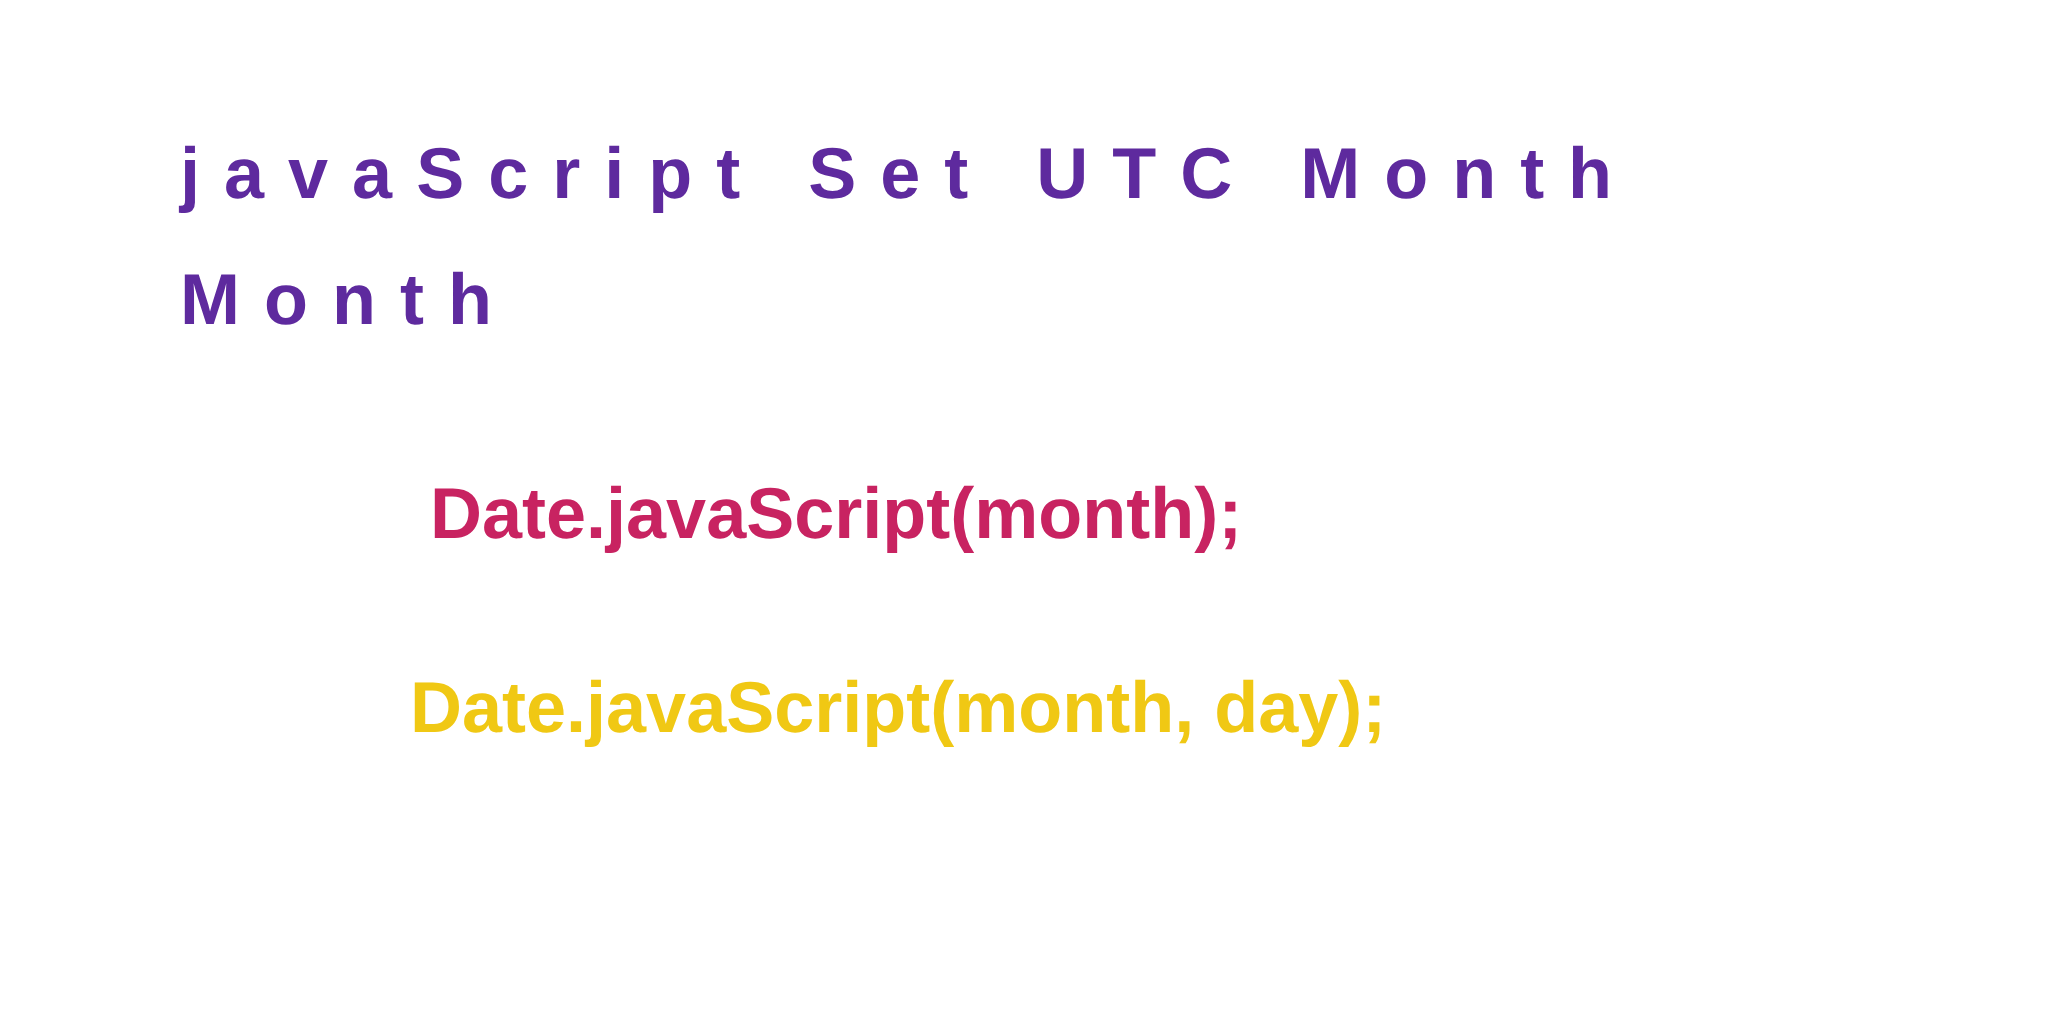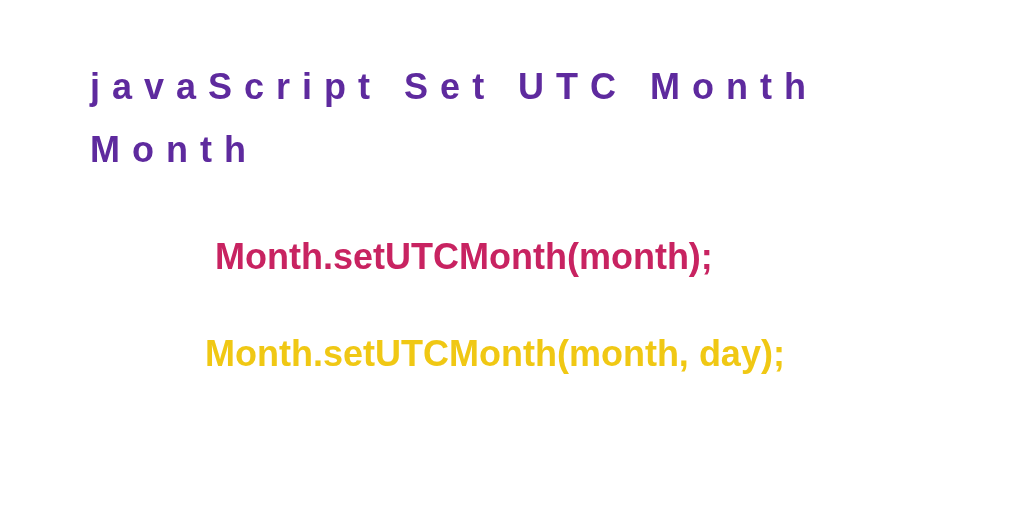--- a/index.html
+++ b/index.html
@@ -34,14 +34,14 @@
       color: #f0c814;
       font-size: 36px;
       font-weight: 700;
       margin-left: 115px;
     }
   </style>
 </head>
 <body>
 
 <div class="title">javaScript Set UTC Month Month</div>
-<div class="code-line-1">Month.setUTCMonth(month);</div>
-<div class="code-line-2">Month.setUTCMonth(month, day);</div>
+<div class="code-line-1">Date.javaScript(month);</div>
+<div class="code-line-2">Date.javaScript(month, day);</div>
 
 </body></html>

